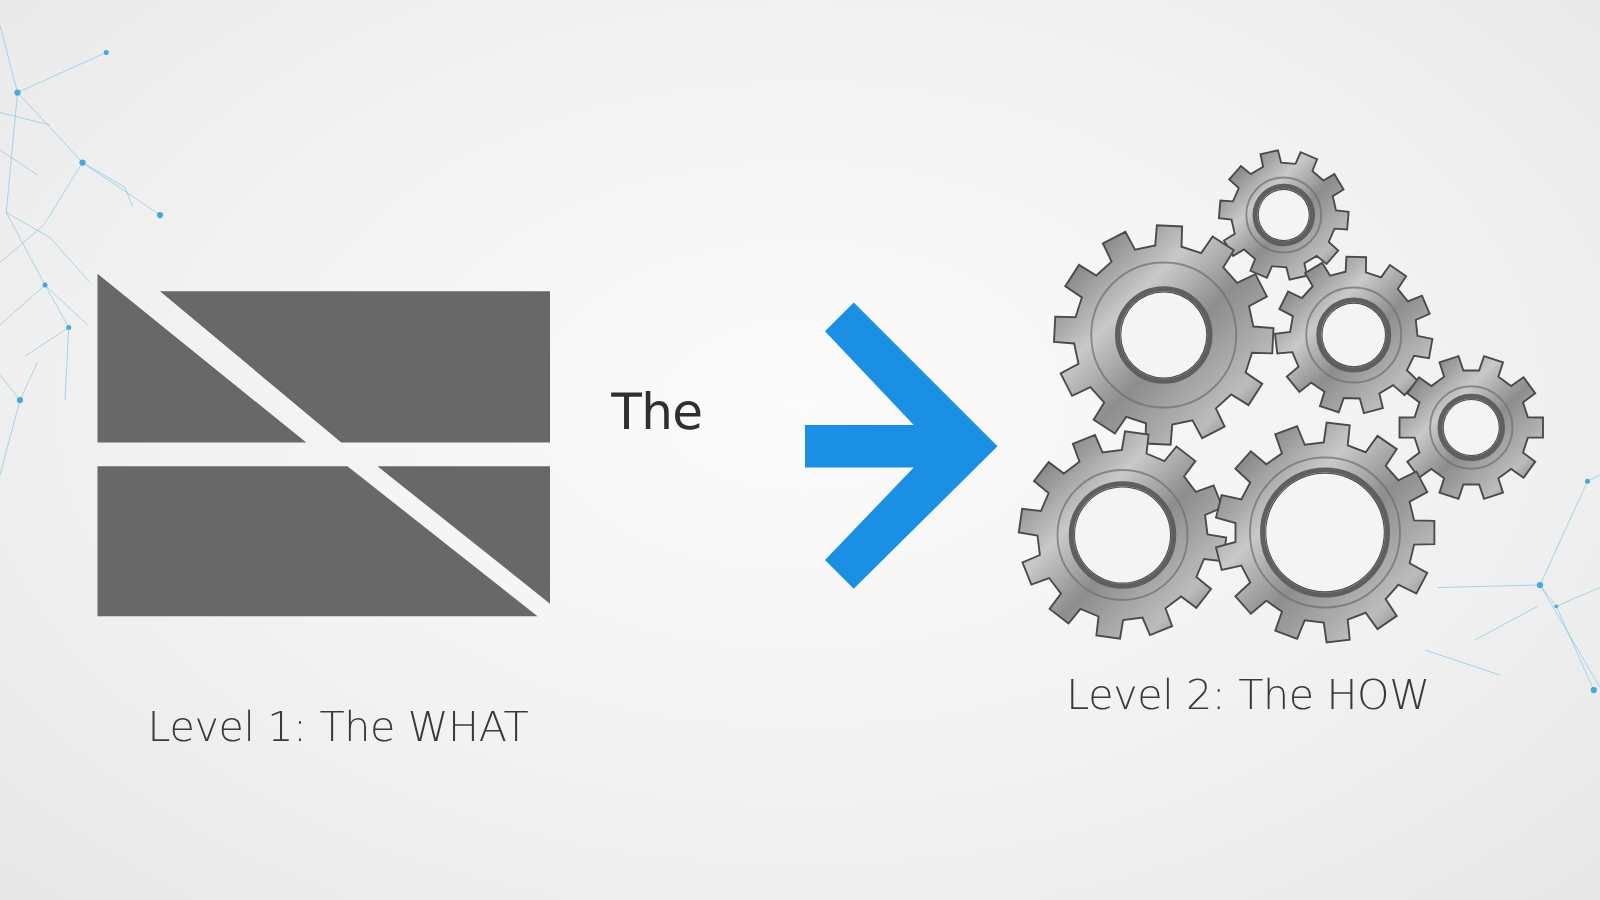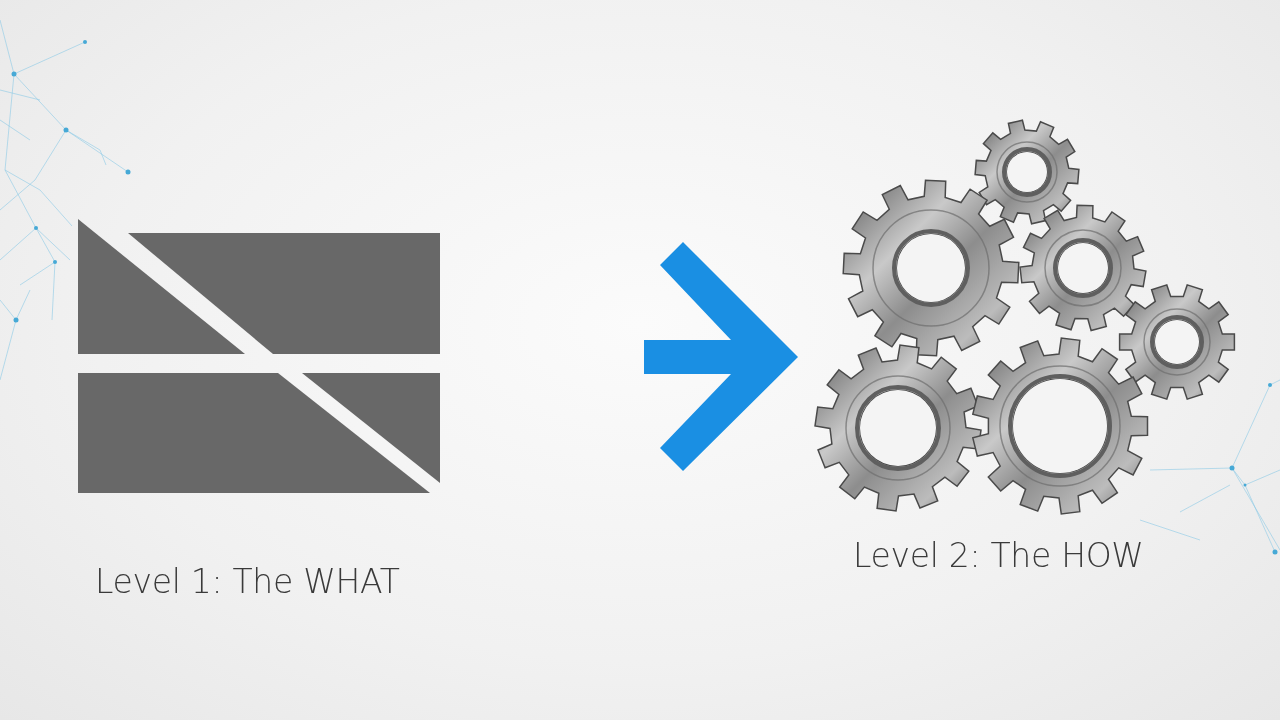--- a/index.html
+++ b/index.html
@@ -6,21 +6,21 @@
   body {
     width: 1280px; height: 720px; overflow: hidden; position: relative;
     background: radial-gradient(ellipse at 50% 45%, #fbfbfb 0%, #f1f1f1 60%, #e7e7e7 100%);
     font-family: "DejaVu Sans", sans-serif;
   }
   .layer { position: absolute; left: 0; top: 0; width: 1280px; height: 720px; }
   .label {
     position: absolute; color: #3a3a3a; font-size: 33px; letter-spacing: -0.3px;
     font-family: "DejaVu Sans", sans-serif; font-weight: 300; white-space: nowrap;
   }
-  #label-left { left: 95px; top: 562px; }
+  #label-left { left: 118px; top: 562px; }
   #label-right { left: 853px; top: 536px; text-align: right; }
   .mid-text {
     position: absolute; left: 489px; top: 305px; color: #2f2f2f;
     font-size: 40px; line-height: 50px; font-family: "DejaVu Sans", sans-serif;
     letter-spacing: -0.5px;
   }
   .mid-text div { white-space: nowrap; }
 </style>
 </head>
 <body>
@@ -57,20 +57,21 @@
 
     <polygon points="128,233 440,233 440,354 273,354"></polygon>
 
     <polygon points="78,373 278,373 430,493 78,493"></polygon>
 
     <polygon points="302,373 440,373 440,483"></polygon>
   </g>
 </svg>
 
 <div class="mid-text">
+  <div>The</div>
 </div>
 
 <svg class="layer" viewBox="0 0 1280 720">
   <polygon fill="#1a8fe3" points="660,265 683,242 798,357 683,471 660,448 731,374 644,374 644,340 731,340"></polygon>
 </svg>
 
 <svg class="layer" id="gears" viewBox="0 0 1280 720">
   <defs>
     <linearGradient id="metal" x1="0" y1="0" x2="1" y2="1">
       <stop offset="0" stop-color="#5a5a5a"></stop>

